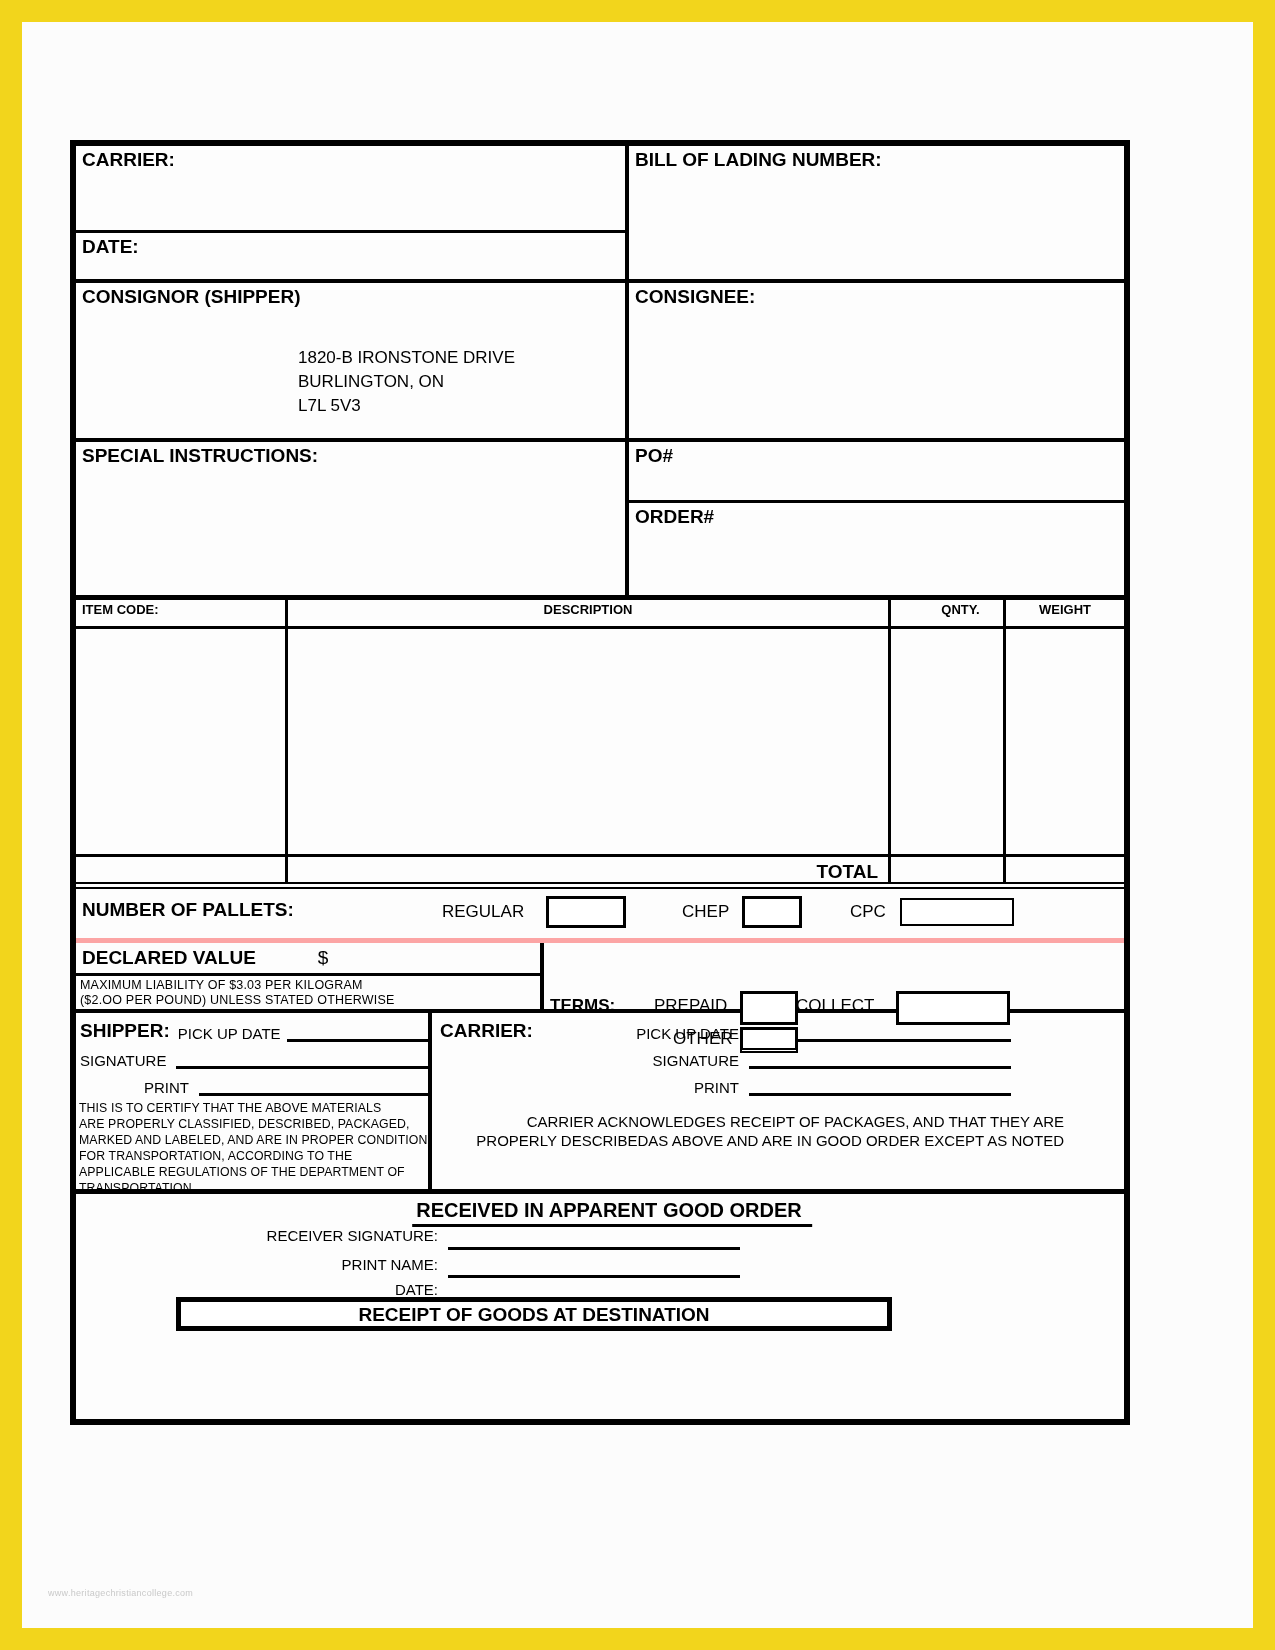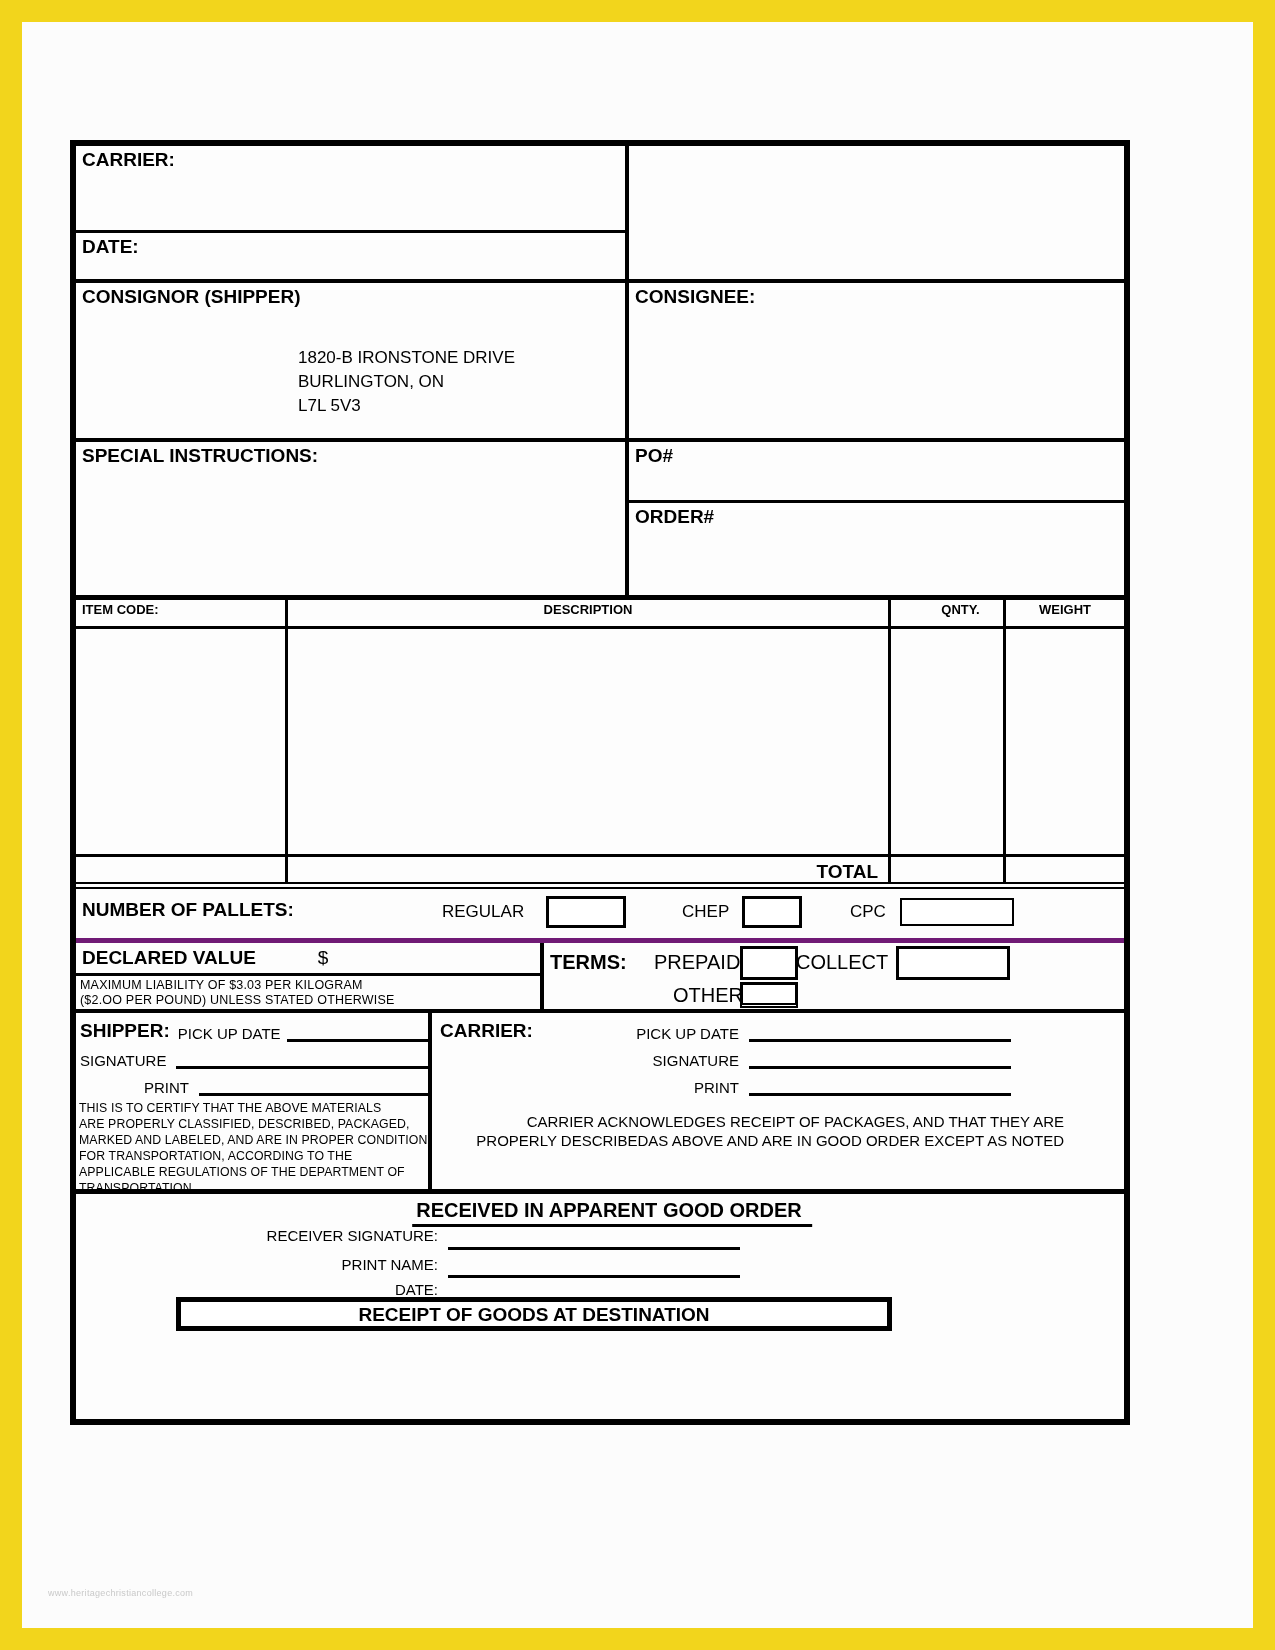--- a/index.html
+++ b/index.html
@@ -42,36 +42,36 @@
   
   .thead { height:29px; border-bottom:3px solid #000; display:flex; font-size:13px; font-weight:bold; }
   .tbody { flex:1; display:flex; }
   .trow-total { height:35px; border-top:3px solid #000; border-bottom:7px double #000; display:flex; }
   .c-item { width:212px; border-right:3px solid #000; padding:2px 0 0 6px; }
   .c-desc { flex:1; border-right:3px solid #000; text-align:center; padding-top:2px; }
   .c-qnty { width:115px; border-right:3px solid #000; text-align:center; padding-top:2px;padding-left:27px; }
   .c-weight { width:118px; text-align:center; padding-top:2px; }
   .total-label { flex:1; border-right:3px solid #000; text-align:right; font-size:19px; font-weight:bold; padding:4px 10px 0 0; }
   
-  .pallets-row { height:54px; border-bottom:5px solid #701a75; position:relative; font-size:17px; }
+  .pallets-row { height:54px; border-bottom:5px solid #fca5a5; position:relative; font-size:17px; }
   .pallets-row .lbl { position:absolute; left:6px; top:10px; padding:0; }
   .p-reg-l { position:absolute; left:366px; top:13px; }
   .p-reg-b { position:absolute; left:470px; top:7px; width:80px; height:32px; border:3px solid #000; background:#fff; }
   .p-chep-l { position:absolute; left:606px; top:13px; }
   .p-chep-b { position:absolute; left:666px; top:7px; width:60px; height:32px; border:3px solid #000; background:#fff; }
   .p-cpc-l { position:absolute; left:774px; top:13px; }
   .p-cpc-b { position:absolute; left:824px; top:9px; width:114px; height:28px; border:2px solid #000; background:#fff; }
   
   .declared-row { height:70px; border-bottom:4px solid #000; display:flex; }
   .dv-left { width:468px; border-right:4px solid #000; display:flex; flex-direction:column; }
   .dv-line { height:33px; border-bottom:3px solid #000; display:flex; align-items:center; }
   .dv-line .dv-lbl { font-size:19px; font-weight:bold; padding-left:6px; }
   .dv-line .dv-cur { font-size:19px; margin-left:62px; }
   .liability { font-size:12.5px; line-height:15px; padding:2px 0 0 4px; letter-spacing:.2px; }
-  .terms-cell { flex:1; position:relative; font-size:20px; }
+  .terms-cell { flex:1; position:relative; font-size:17px;margin-top:45px; }
   .t-lbl { position:absolute; left:6px; top:8px; font-weight:bold; }
   .t-prepaid { position:absolute; left:110px; top:8px; }
   .t-prepaid-b { position:absolute; left:196px; top:3px; width:58px; height:34px; border:3px solid #000; background:#fff; }
   .t-collect { position:absolute; left:252px; top:8px; }
   .t-collect-b { position:absolute; left:352px; top:3px; width:114px; height:34px; border:3px solid #000; background:#fff; }
   .t-other { position:absolute; left:129px; top:41px; }
   .t-other-b { position:absolute; left:196px; top:39px; width:58px; height:26px; border:3px solid #000; border-bottom:5px double #000; background:#fff; }
   
   .shipcar-row { height:181px; border-bottom:5px solid #000; display:flex; }
   .sc-left { width:356px; border-right:4px solid #000; padding-top:2px; }
@@ -114,20 +114,23 @@
 
       <div class="top-grid">
         <div class="tg-left">
           <div class="carrier-cell">
             <div class="lbl">CARRIER:</div>
           </div>
           <div class="date-cell">
             <div class="lbl">DATE:</div>
           </div>
         </div>
+        <div class="tg-right">
+          <div class="lbl">BILL OF LADING NUMBER:</div>
+        </div>
       </div>
 
       <div class="consignor-row">
         <div class="cr-left">
           <div class="lbl">CONSIGNOR (SHIPPER)</div>
           <div class="address">
             <div>1820-B IRONSTONE DRIVE</div>
             <div>BURLINGTON, ON</div>
             <div>L7L 5V3</div>
           </div>

